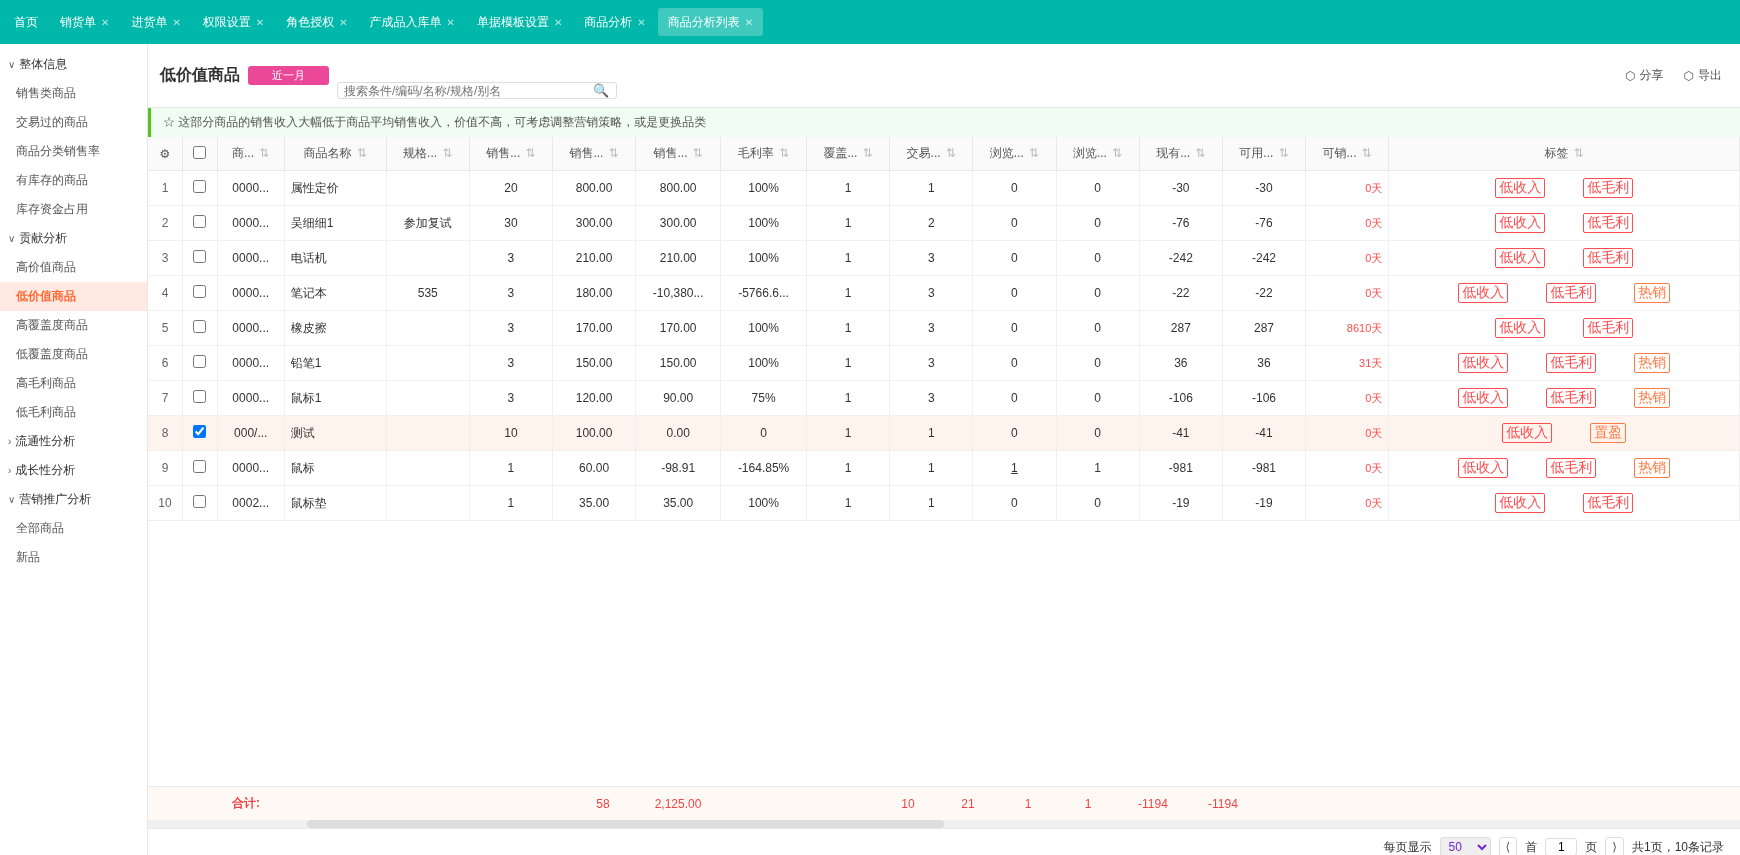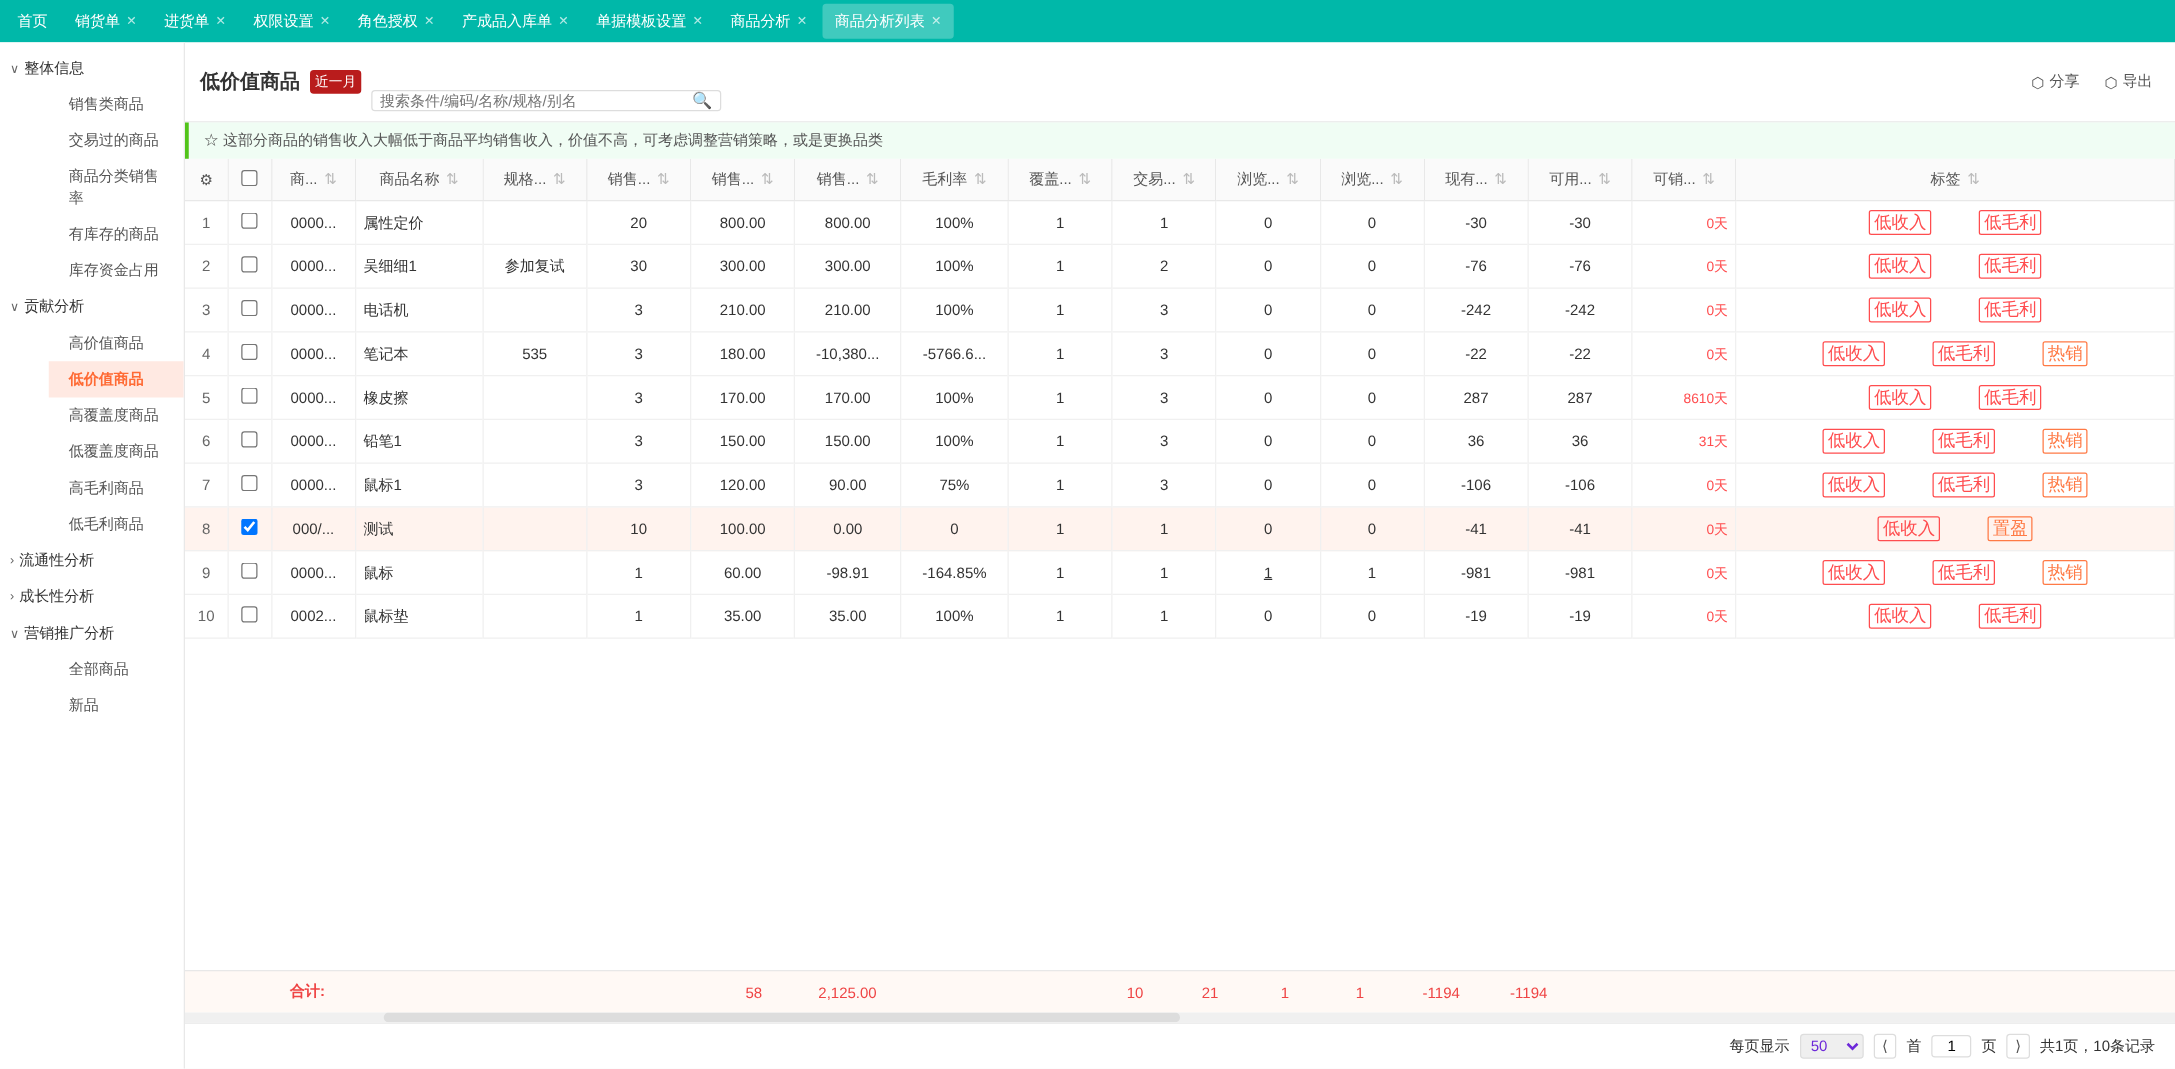--- a/index.html
+++ b/index.html
@@ -3,21 +3,21 @@
   <meta charset="utf-8">
   <style>
     * { box-sizing: border-box; margin: 0; padding: 0; font-family: 'Microsoft YaHei', Arial, sans-serif; font-size: 12px; }
     body { background: #f5f5f5; overflow-x: hidden; }
     
     
     .top-nav {
       display: flex;
       align-items: center;
       background: #00b8a9;
-      height: 34px;
+      height: 44px;
       padding: 12px 4px;
       gap: 2px;
       overflow: hidden;
     }
     .nav-item {
       display: flex;
       align-items: center;
       padding: 0 10px;
       height: 28px;
       color: white;
@@ -57,21 +57,20 @@
       color: #333;
       font-size: 12px;
       cursor: pointer;
     }
     .sidebar-group-title .arrow { margin-right: 4px; color: #666; font-size: 10px; }
     .sidebar-item {
       padding: 6px 12px 6px 16px;
       color: #555;
       cursor: pointer;
       font-size: 12px;
-      margin-left: 39px;
     }
     .sidebar-item.active { background: #ffe9e2; color: #ff6b35; font-weight: bold; }
     
     
     .content-area {
       flex: 1;
       display: flex;
       flex-direction: column;
       overflow: hidden;
     }
@@ -84,25 +83,25 @@
       border-bottom: 1px solid #e8e8e8;
       gap: 8px;
       background: #fff;
     }
     .page-title {
       font-size: 16px;
       font-weight: bold;
       color: #333;
     }
     .filter-btn {
-      background: #b91c1c;
+      background: #ec4899;
       color: white;
       border: none;
       border-radius: 3px;
-      padding: 2px 4px;
+      padding: 2px 24px;
       font-size: 11px;
       cursor: pointer;
     }
     .search-box {
       display: flex;
       align-items: center;
       border: 1px solid #ddd;
       border-radius: 3px;
       padding: 0 6px;
       gap: 0;

